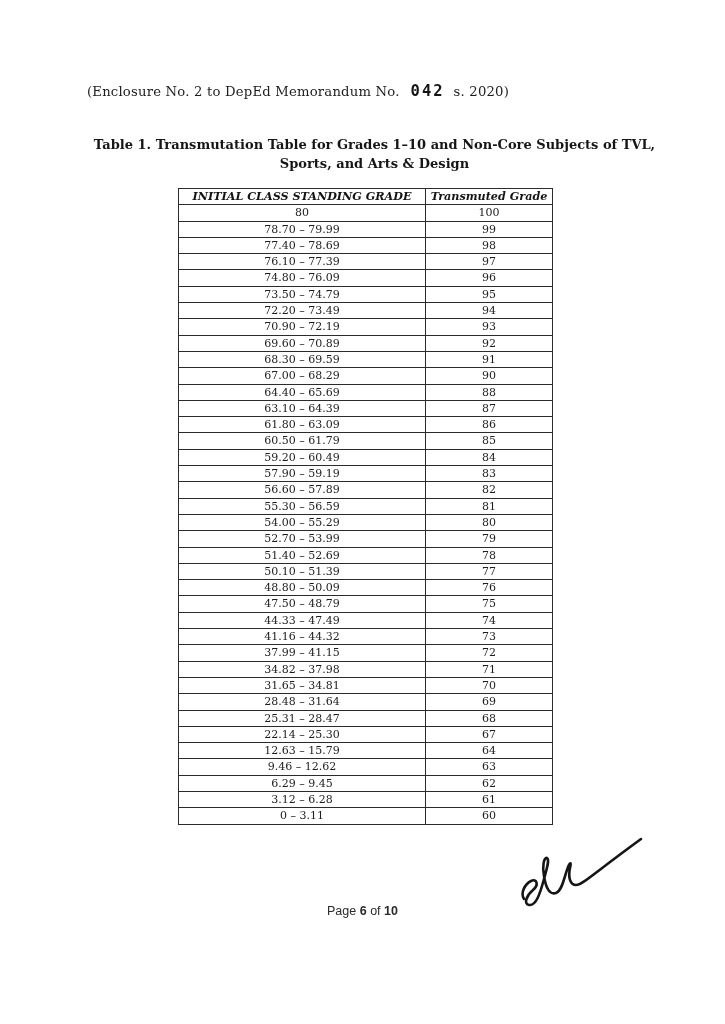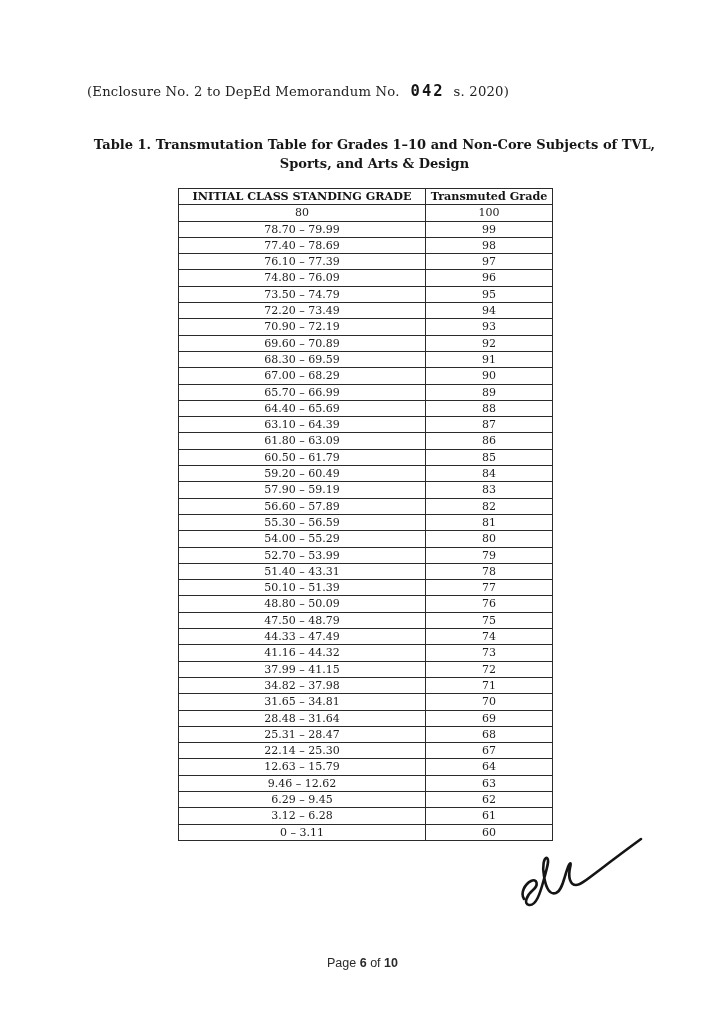--- a/index.html
+++ b/index.html
@@ -49,26 +49,27 @@
     line-height:15.3px;
     padding:0;
     font-size:11px;
     white-space:nowrap;
     overflow:hidden;
   }
   .trans-table th {
     font-weight:bold;
     font-size:11.2px;
     color:#141414;
+    font-style:italic;
   }
   .signature-svg {
     position:absolute; left:519px; top:832px;
   }
   .page-footer {
-    position:absolute; top:956px; left:0; width:725px;
+    position:absolute; top:904px; left:0; width:725px;
     text-align:center;
     font-family:"Liberation Sans", sans-serif;
     font-size:12.5px;
     color:#2a2a2a;
   }
   .page-footer b { font-weight:bold; }
 </style>
 </head>
 <body>
 
@@ -133,24 +134,20 @@
         </tr>
         <tr>
           <td>68.30 – 69.59</td>
           <td>91</td>
         </tr>
         <tr>
           <td>67.00 – 68.29</td>
           <td>90</td>
         </tr>
         <tr>
-          <td>65.70 – 66.99</td>
-          <td>89</td>
-        </tr>
-        <tr>
           <td>64.40 – 65.69</td>
           <td>88</td>
         </tr>
         <tr>
           <td>63.10 – 64.39</td>
           <td>87</td>
         </tr>
         <tr>
           <td>61.80 – 63.09</td>
           <td>86</td>
@@ -177,21 +174,21 @@
         </tr>
         <tr>
           <td>54.00 – 55.29</td>
           <td>80</td>
         </tr>
         <tr>
           <td>52.70 – 53.99</td>
           <td>79</td>
         </tr>
         <tr>
-          <td>51.40 – 43.31</td>
+          <td>51.40 – 52.69</td>
           <td>78</td>
         </tr>
         <tr>
           <td>50.10 – 51.39</td>
           <td>77</td>
         </tr>
         <tr>
           <td>48.80 – 50.09</td>
           <td>76</td>
         </tr>

